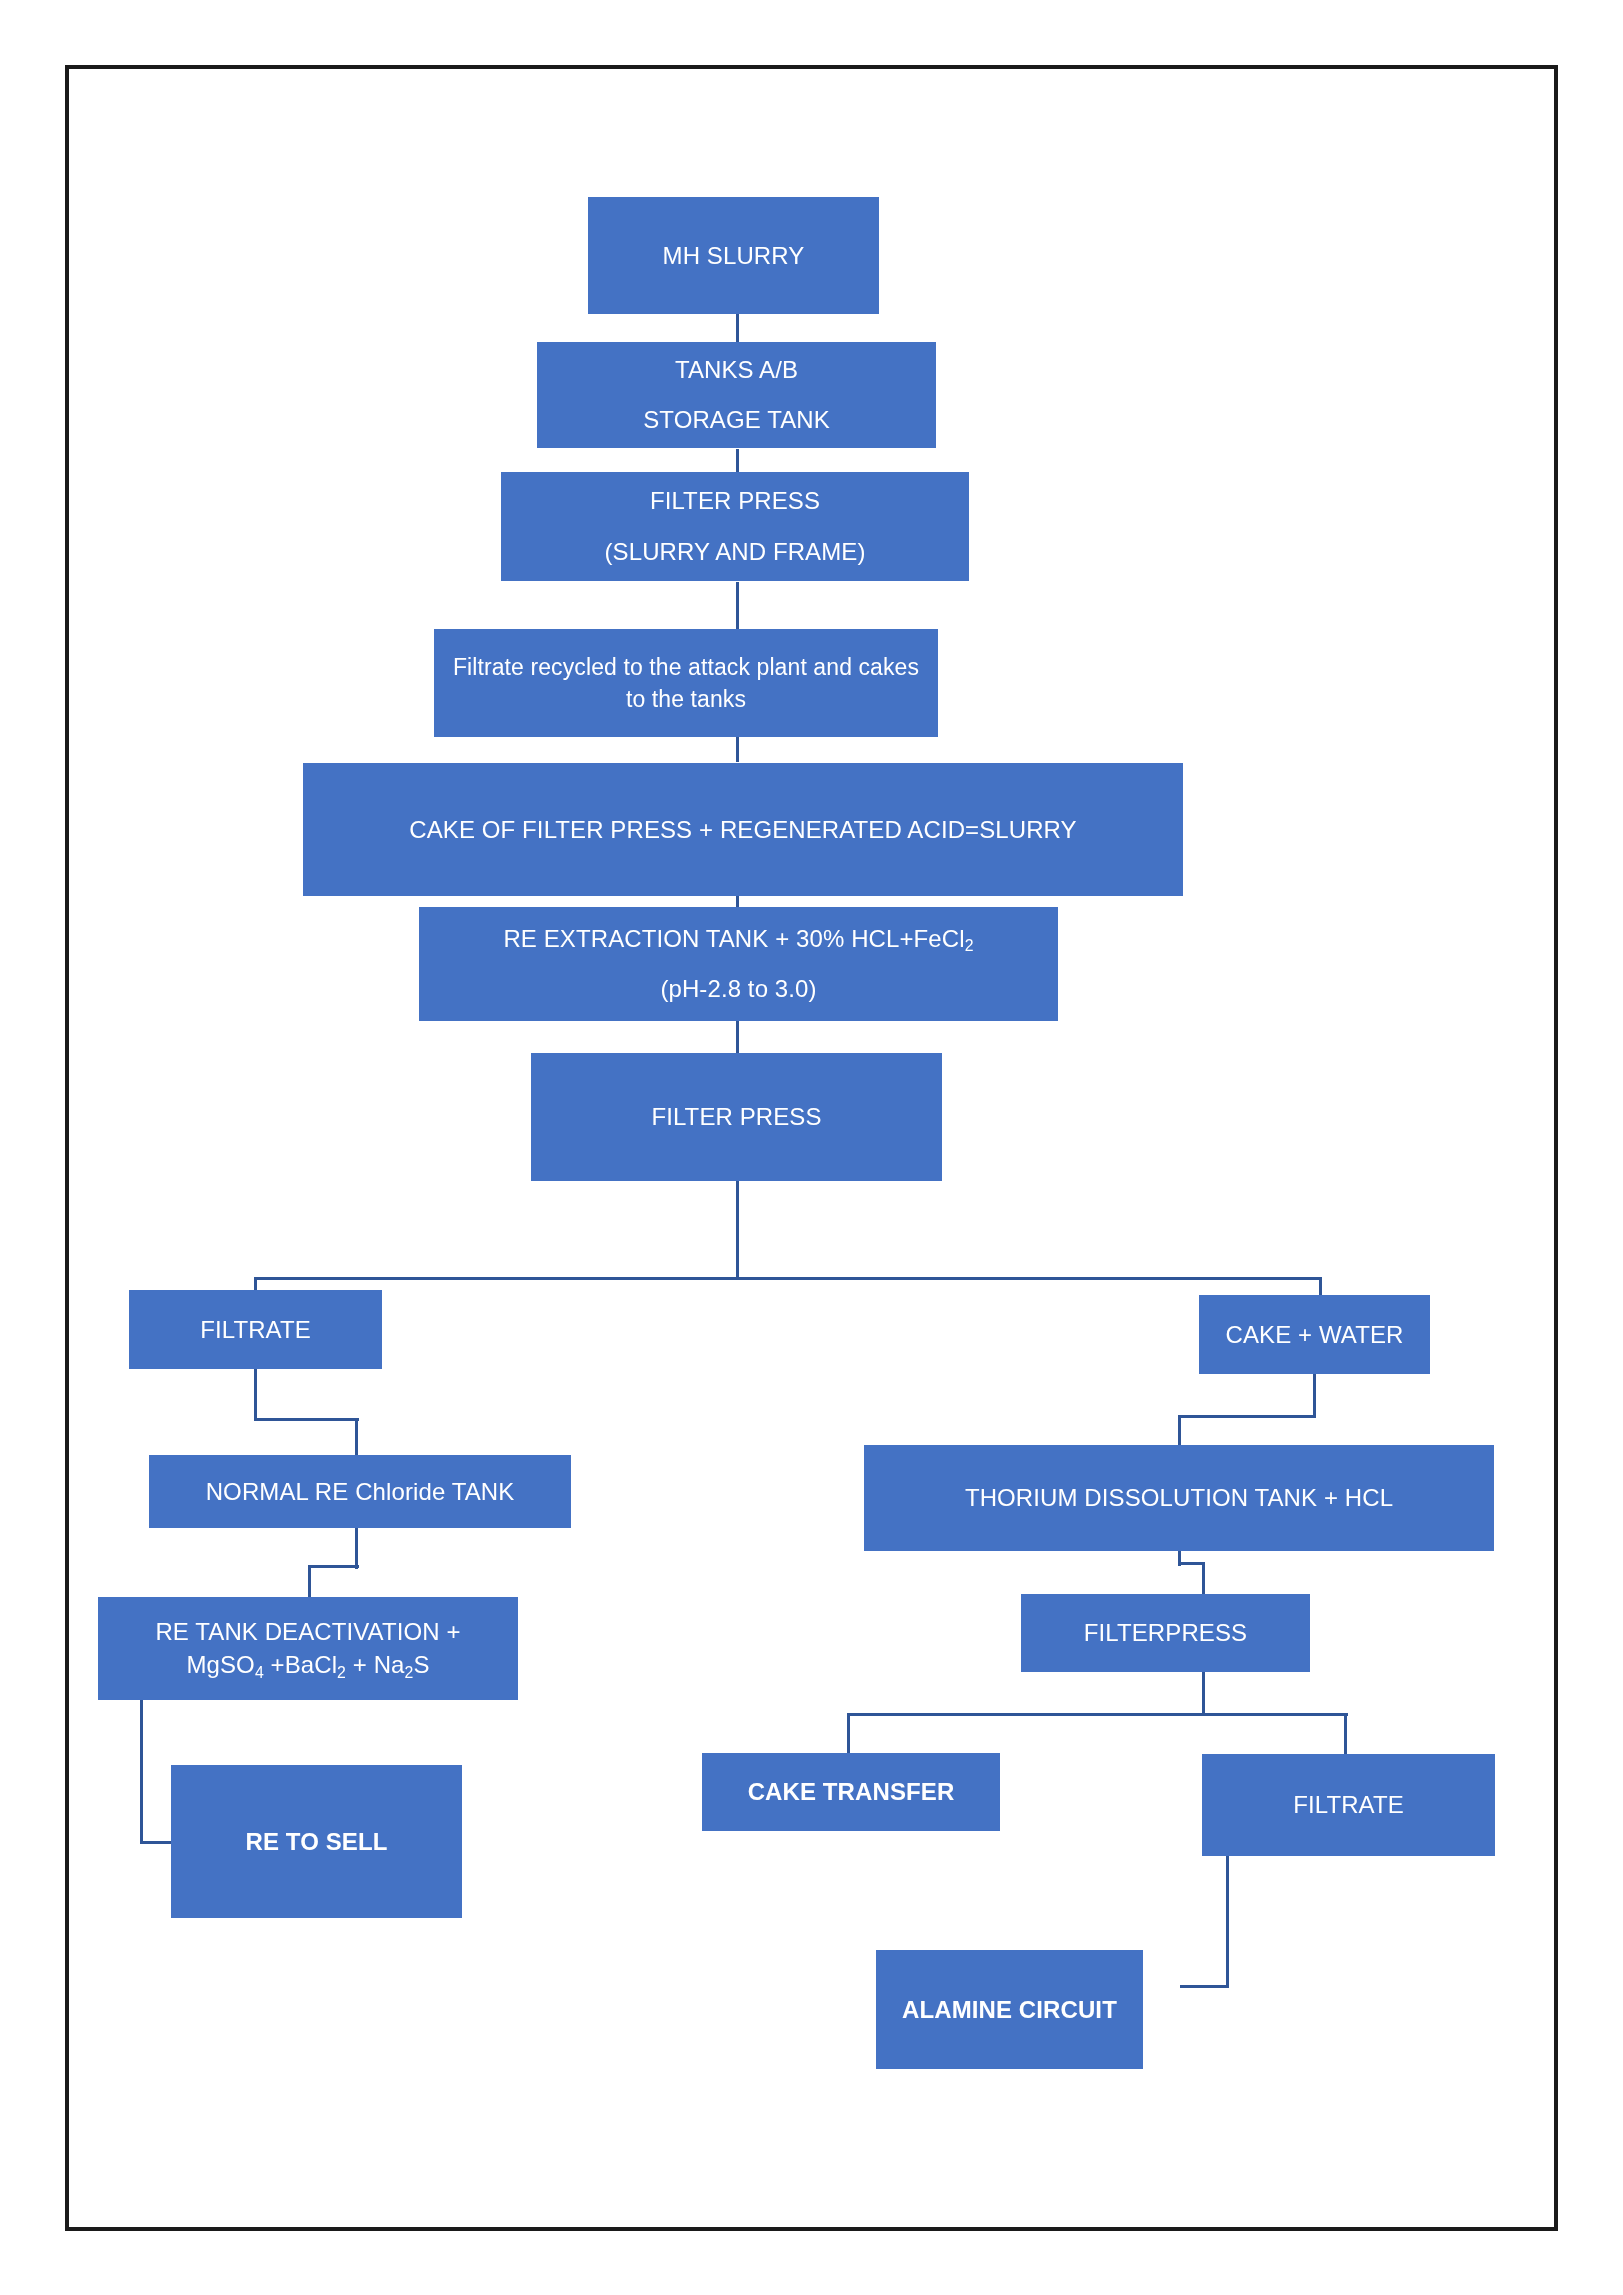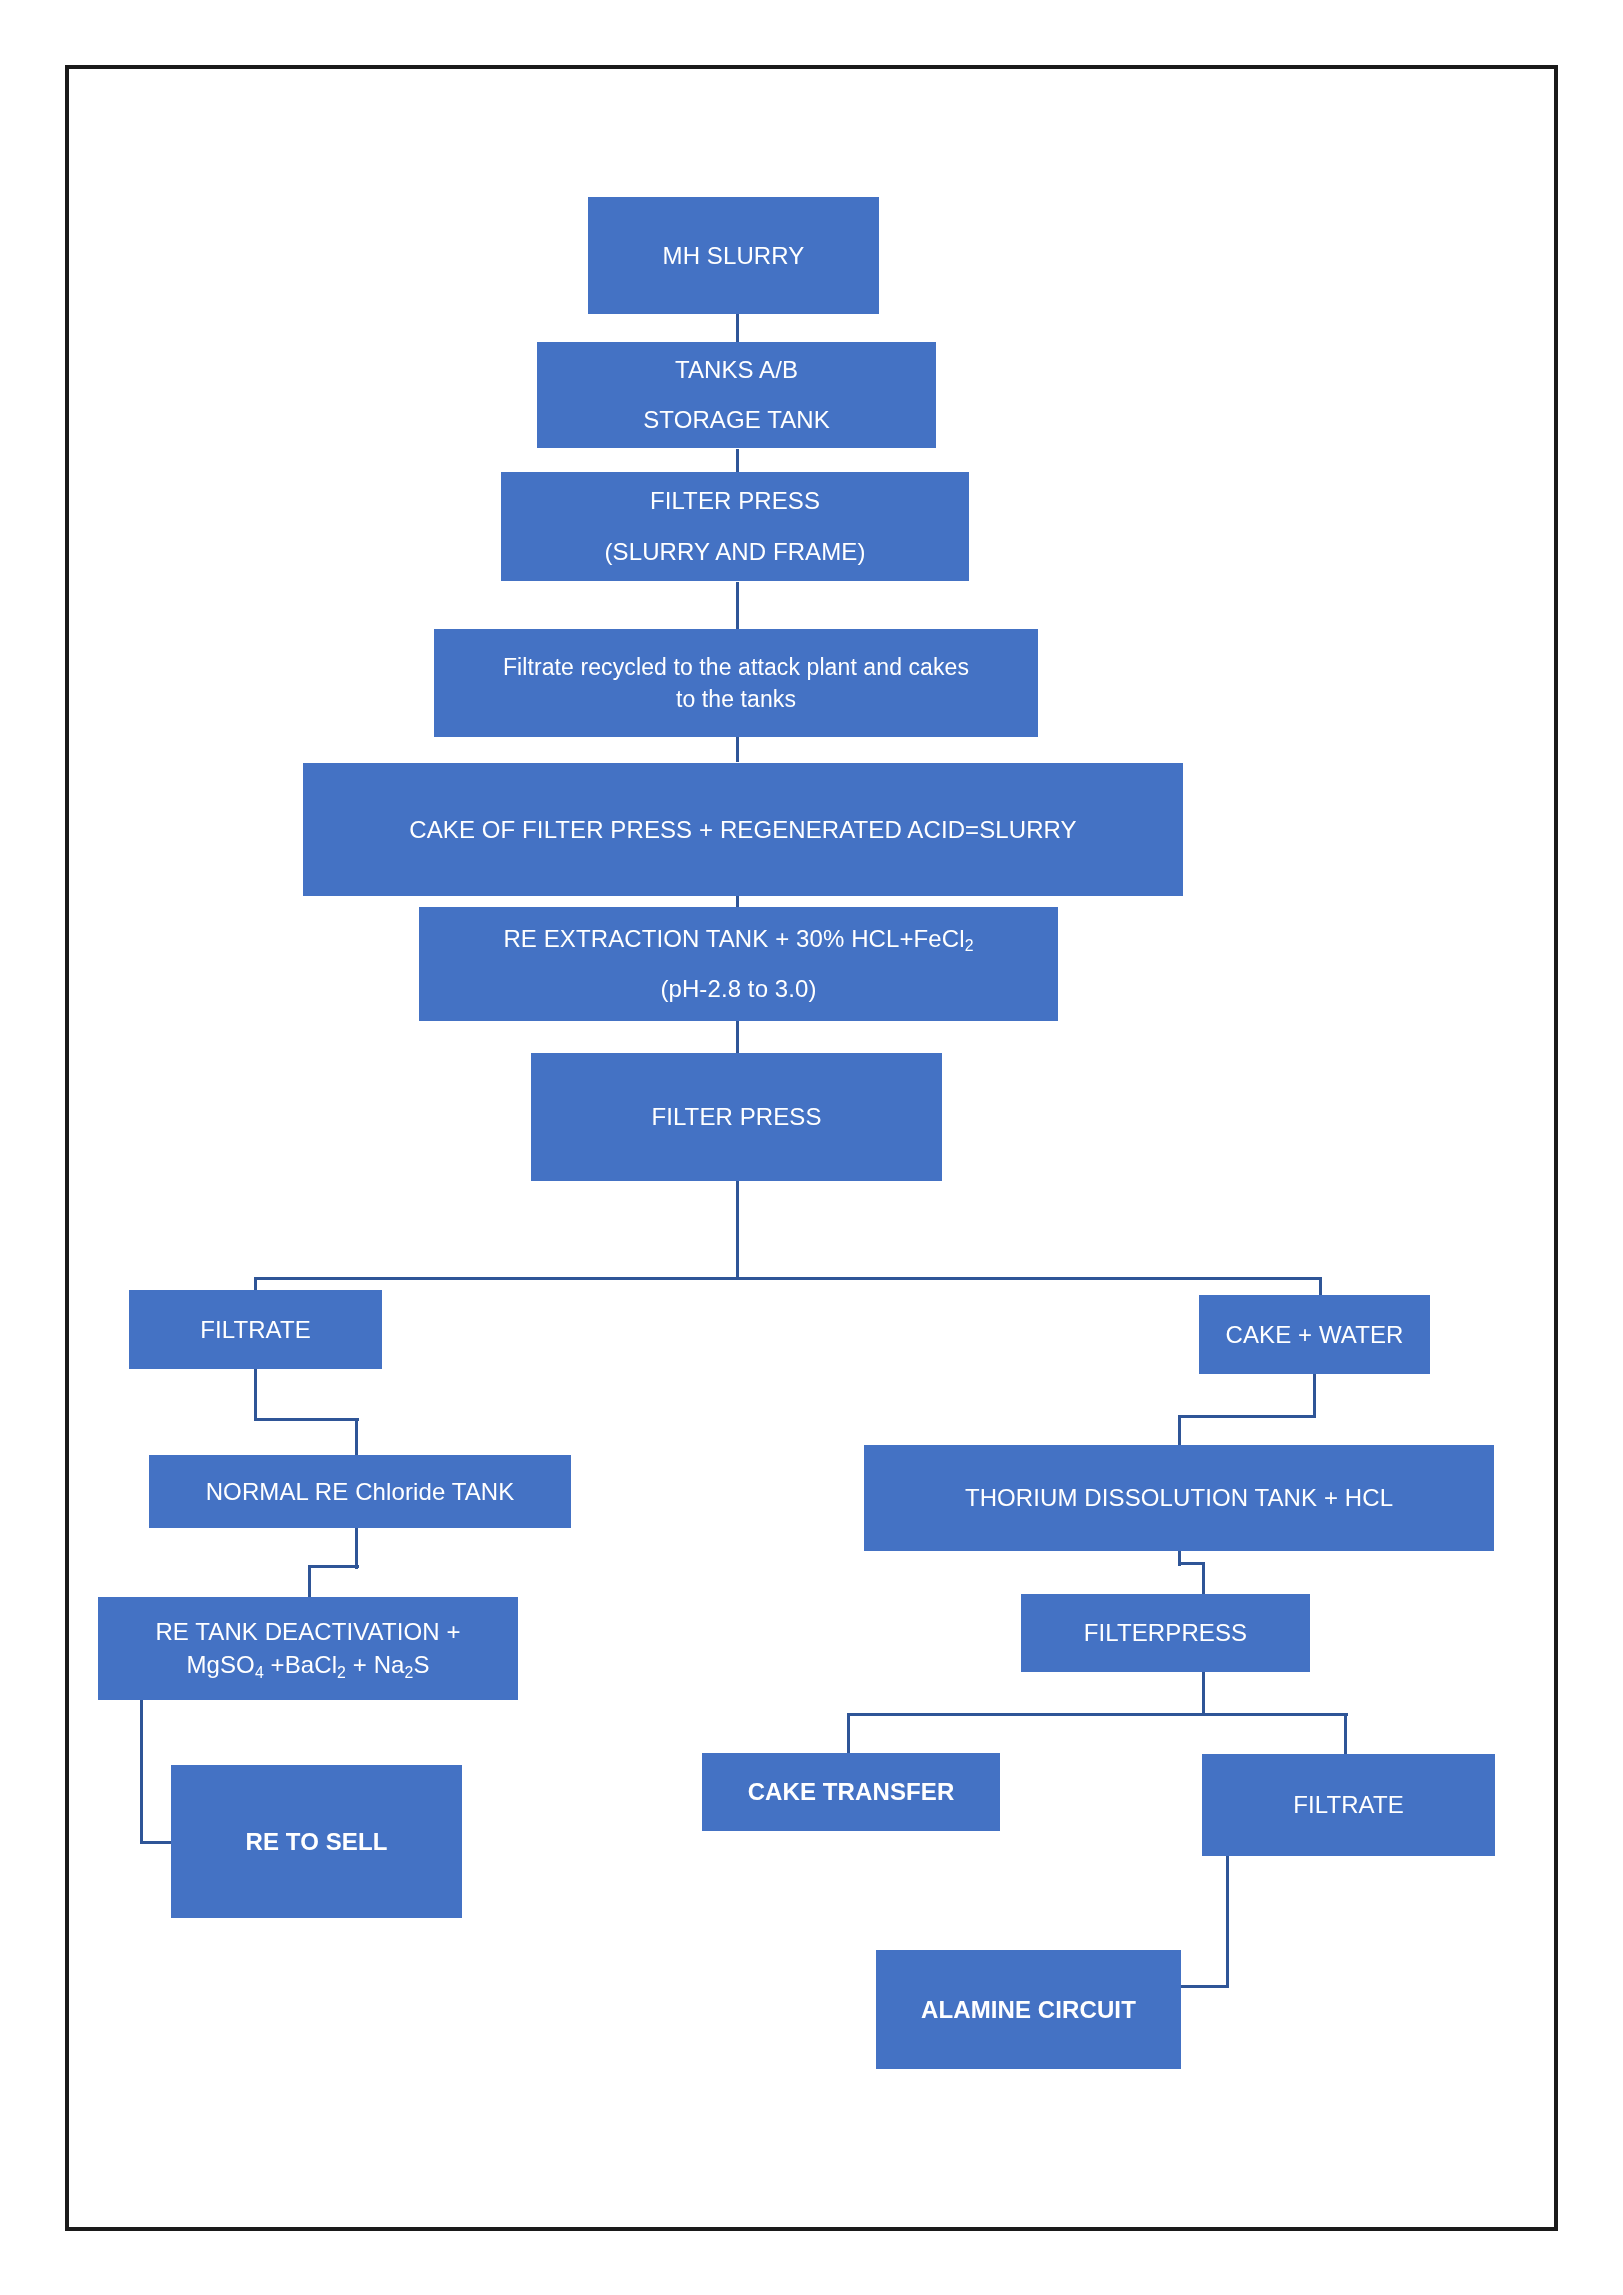--- a/index.html
+++ b/index.html
@@ -139,21 +139,21 @@
     <div class="node two-line" style="left:537px; top:342px; width:399px; height:106px;">
       <span class="line">TANKS A/B</span>
       <span class="line">STORAGE TANK</span>
     </div>
 
     <div class="node two-line" style="left:501px; top:472px; width:468px; height:109px;">
       <span class="line">FILTER PRESS</span>
       <span class="line">(SLURRY AND FRAME)</span>
     </div>
 
-    <div class="node two-line tight sentence" style="left:434px; top:629px; width:604px; height:108px;">
+    <div class="node two-line tight sentence" style="left:434px; top:629px; width:504px; height:108px;">
       <span class="line">Filtrate recycled to the attack plant and cakes</span>
       <span class="line">to the tanks</span>
     </div>
 
     <div class="node" style="left:303px; top:763px; width:880px; height:133px;">
       <span class="line">CAKE OF FILTER PRESS + REGENERATED ACID=SLURRY</span>
     </div>
 
     <div class="node two-line" style="left:419px; top:907px; width:639px; height:114px;">
       <span class="line"><span>RE EXTRACTION TANK + 30% HCL+FeCl</span><sub>2</sub></span>
@@ -194,19 +194,19 @@
     </div>
 
     <div class="node" style="left:1202px; top:1754px; width:293px; height:102px;">
       <span class="line">FILTRATE</span>
     </div>
 
     <div class="node bold" style="left:171px; top:1765px; width:291px; height:153px;">
       <span class="line">RE TO SELL</span>
     </div>
 
-    <div class="node bold" style="left:876px; top:1950px; width:305px; height:119px;text-align:center;">
+    <div class="node bold" style="left:876px; top:1950px; width:267px; height:119px;text-align:center;">
       <span class="line">ALAMINE CIRCUIT</span>
     </div>
 
   </div>
 </div>
 
 
 </body></html>

